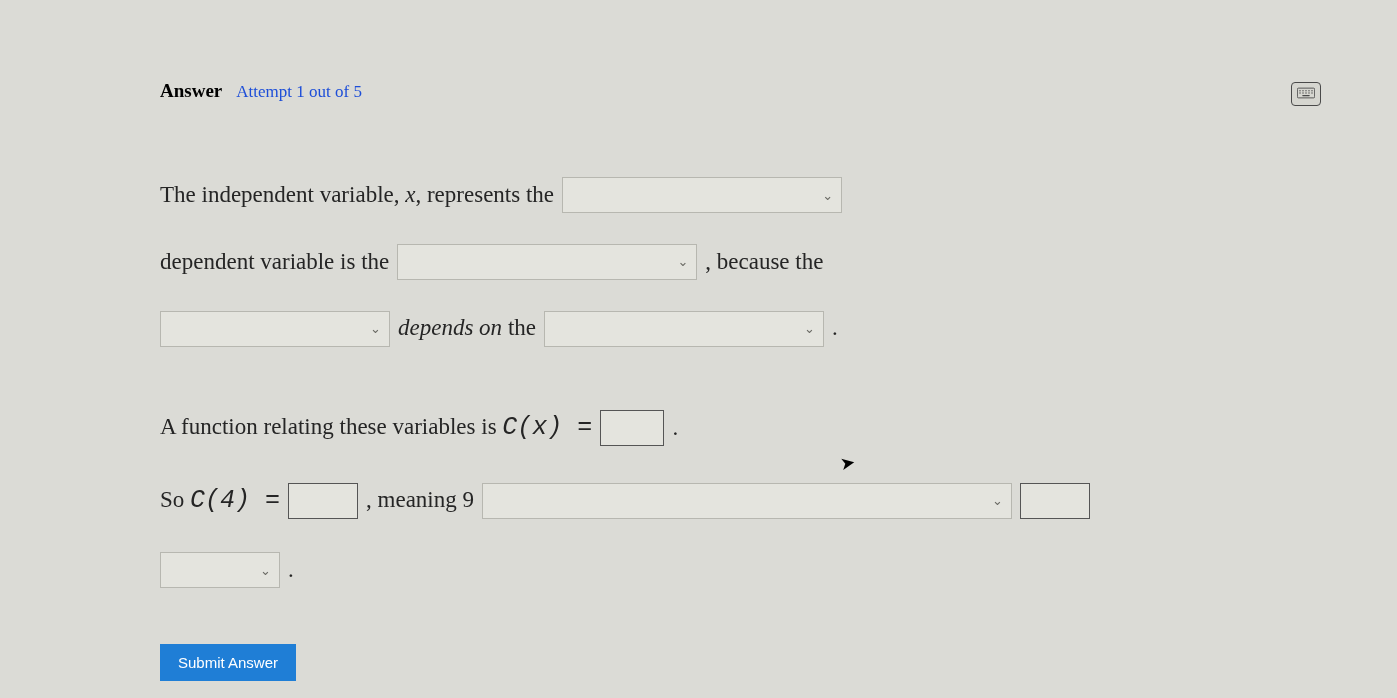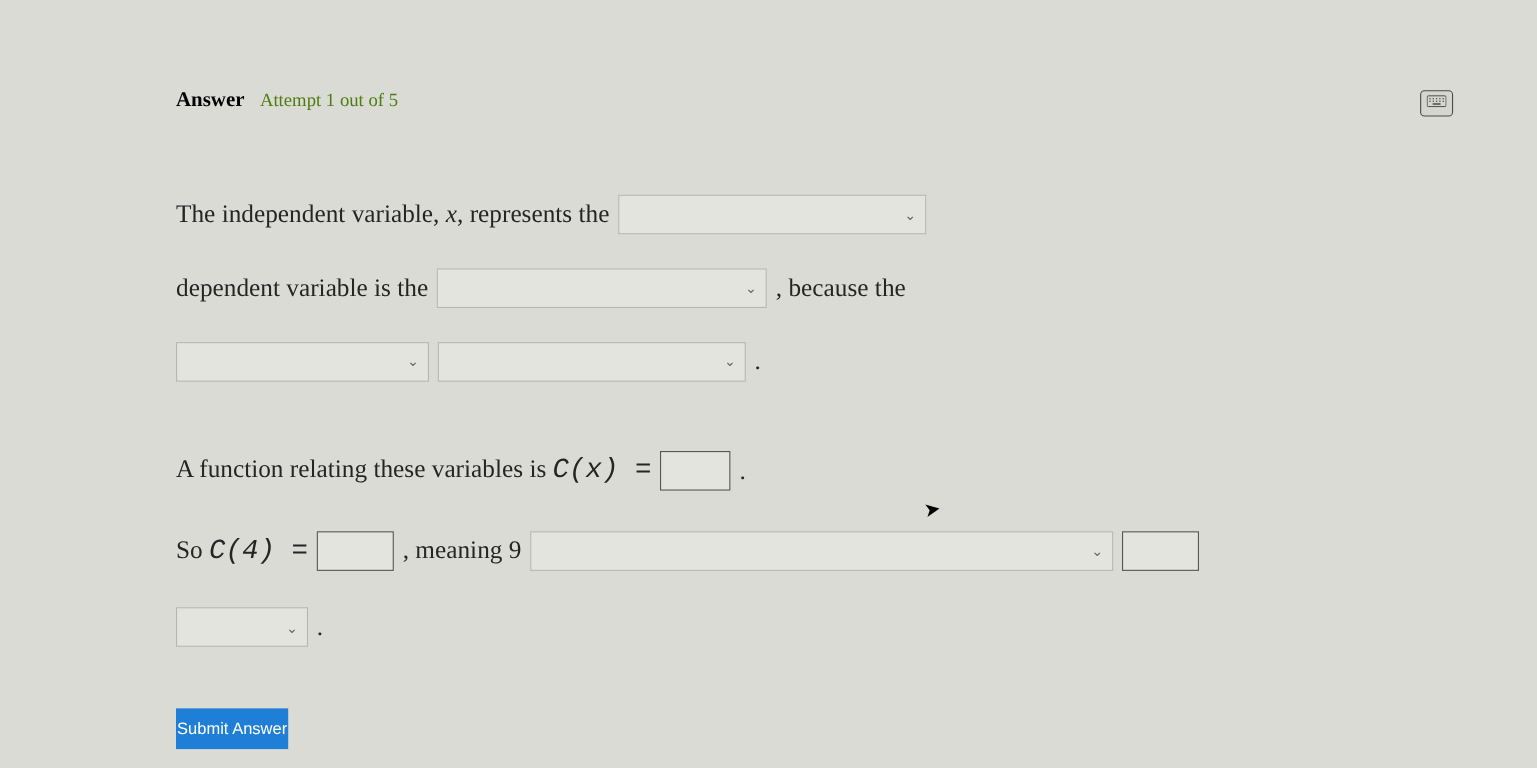--- a/index.html
+++ b/index.html
@@ -21,21 +21,21 @@
     gap: 14px;
     margin-bottom: 60px;
   }
   .answer-label {
     font-weight: bold;
     font-size: 19px;
     color: #000000;
   }
   .attempt-label {
     font-size: 17px;
-    color: #4d7c0f;
+    color: #1d4ed8;
   }
   .keyboard-btn {
     position: absolute;
     top: 82px; right: 76px;
     width: 30px; height: 24px;
     border: 1.5px solid #4a4a4a;
     border-radius: 4px;
     background: #d6d6d0;
     display: flex; align-items: center; justify-content: center;
     cursor: pointer;
@@ -82,21 +82,21 @@
   }
   .numbox.w70 { width: 70px; }
   .section-gap { height: 30px; }
   .submit-btn {
     margin-top: 40px;
     display: inline-block;
     background: #1f7ed6;
     color: #fff;
     font-family: Arial, sans-serif;
     font-size: 15px;
-    padding: 10px 1px;
+    padding: 10px 18px;
     border: none;
     cursor: pointer;
   }
   .cursor-arrow {
     position: absolute;
     top: 452px; left: 840px;
     font-size: 18px;
     color: #000;
     transform: rotate(-10deg);
   }
@@ -145,20 +145,21 @@
       <span class="chev">⌄</span>
     </span>
     <span>, because the</span>
   </div>
 
   
   <div class="body-line">
     <span class="dd w230">
       <span class="chev">⌄</span>
     </span>
+    <span><span class="ital">depends on</span><span> the</span></span>
     <span class="dd w280">
       <span class="chev">⌄</span>
     </span>
     <span>.</span>
   </div>
 
   <div class="section-gap"></div>
 
   
   <div class="body-line">

